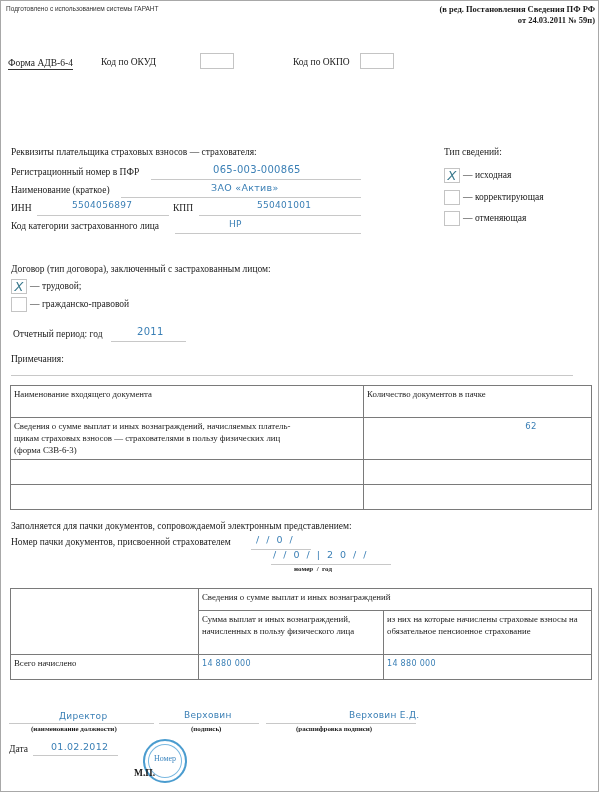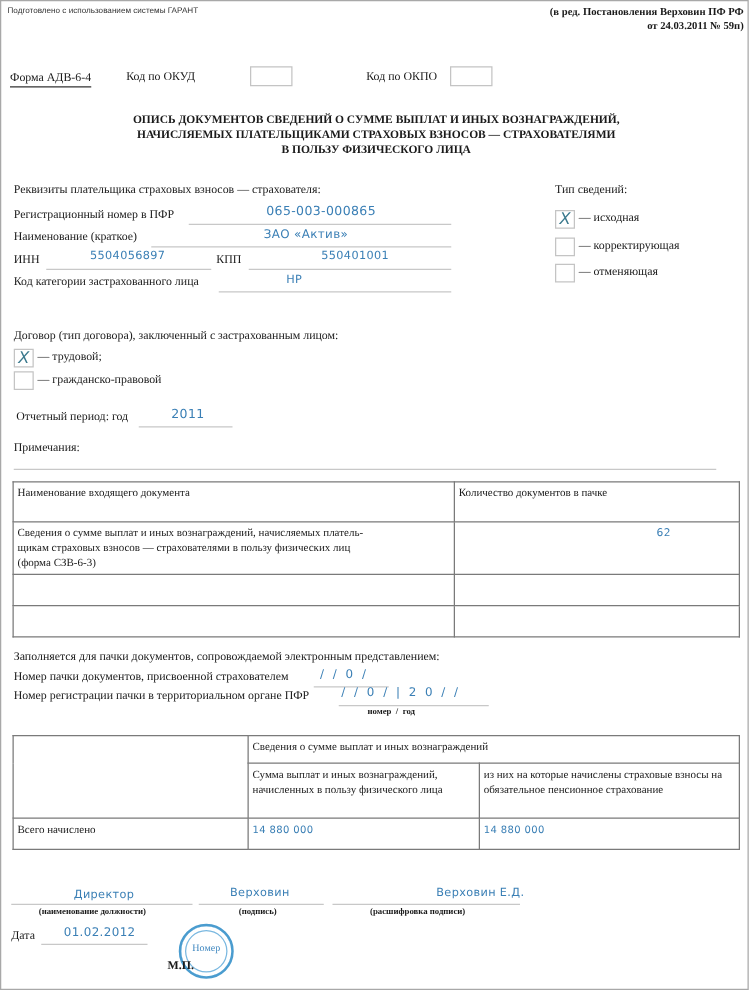--- a/index.html
+++ b/index.html
@@ -17,34 +17,29 @@
   td { border: 1px solid #7a7a7a; vertical-align: top; font-size: 8.8px; padding: 2px 3px; line-height: 12px; }
   .cap { font-size: 7px; font-weight: bold; }
   .title { position: absolute; left: 0; width: 600px; top: 88px; text-align: center; font-weight: bold; font-size: 9.2px; line-height: 12px; }
 </style>
 </head>
 <body>
 
 <div class="page">
 
   <div class="abs" style="left:5px; top:4px; font-family:'Liberation Sans',sans-serif; font-size:6.5px; color:#333;">Подготовлено с использованием системы ГАРАНТ</div>
-  <div class="abs t8" style="right:3px; top:3px; font-weight:bold; text-align:right;">(в ред. Постановления Верховин ПФ РФ</div>
+  <div class="abs t8" style="right:3px; top:3px; font-weight:bold; text-align:right;">(в ред. Постановления Сведения ПФ РФ</div>
   <div class="abs t8" style="right:3px; top:14px; font-weight:bold; text-align:right;">от 24.03.2011 № 59п)</div>
 
   <div class="abs t9" style="left:7px; top:57px; border-bottom:1px solid #333; line-height:11px;">Форма АДВ-6-4</div>
   <div class="abs t9" style="left:100px; top:56px;text-align:center;">Код по ОКУД</div>
   <div class="box" style="left:199px; top:52px; width:34px; height:16px;"><span></span></div>
   <div class="abs t9" style="left:292px; top:56px;">Код по ОКПО</div>
   <div class="box" style="left:359px; top:52px; width:34px; height:16px;"><span></span></div>
 
-  <div class="title">
-    <div>ОПИСЬ ДОКУМЕНТОВ СВЕДЕНИЙ О СУММЕ ВЫПЛАТ И ИНЫХ ВОЗНАГРАЖДЕНИЙ,</div>
-    <div>НАЧИСЛЯЕМЫХ ПЛАТЕЛЬЩИКАМИ СТРАХОВЫХ ВЗНОСОВ — СТРАХОВАТЕЛЯМИ</div>
-    <div>В ПОЛЬЗУ ФИЗИЧЕСКОГО ЛИЦА</div>
-  </div>
 
   <div class="abs t9" style="left:10px; top:146px;">Реквизиты плательщика страховых взносов — страхователя:</div>
 
   <div class="abs t9" style="left:10px; top:166px;">Регистрационный номер в ПФР</div>
   <div class="line" style="left:150px; top:178px; width:210px;"></div>
   <div class="abs hw" style="left:212px; top:163px; font-size:10px;">065-003-000865</div>
 
   <div class="abs t9" style="left:10px; top:184px;">Наименование (краткое)</div>
   <div class="line" style="left:120px; top:196px; width:240px;"></div>
   <div class="abs hw" style="left:210px; top:181px; font-size:9.5px;">ЗАО «Актив»</div>
@@ -103,21 +98,20 @@
       <td></td>
       <td></td>
     </tr>
   </tbody>
     </table>
 
   <div class="abs t9" style="left:10px; top:536px;">Номер пачки документов, присвоенной страхователем</div>
   <div class="abs t9" style="left:10px; top:520px;">Заполняется для пачки документов, сопровождаемой электронным представлением:</div>
   <div class="line" style="left:250px; top:548px; width:60px;"></div>
   <div class="abs hw" style="left:255px; top:533px; font-size:9.5px; letter-spacing:2px;">/ / 0 /</div>
-  <div class="abs t9" style="left:10px; top:551px;">Номер регистрации пачки в территориальном органе ПФР</div>
   <div class="line" style="left:270px; top:563px; width:120px;"></div>
   <div class="abs hw" style="left:272px; top:548px; font-size:9.5px; letter-spacing:2px;">/ / 0 / | 2 0 / /</div>
   <div class="abs cap" style="left:293px; top:564px; white-space:pre;">номер  /  год</div>
 
   <table style="left:9px; top:587px; width:582px;">
     <tbody>
         <tr style="height:22px;">
       <td rowspan="2" style="width:188px;"></td>
       <td colspan="2">Сведения о сумме выплат и иных вознаграждений</td>
     </tr>

